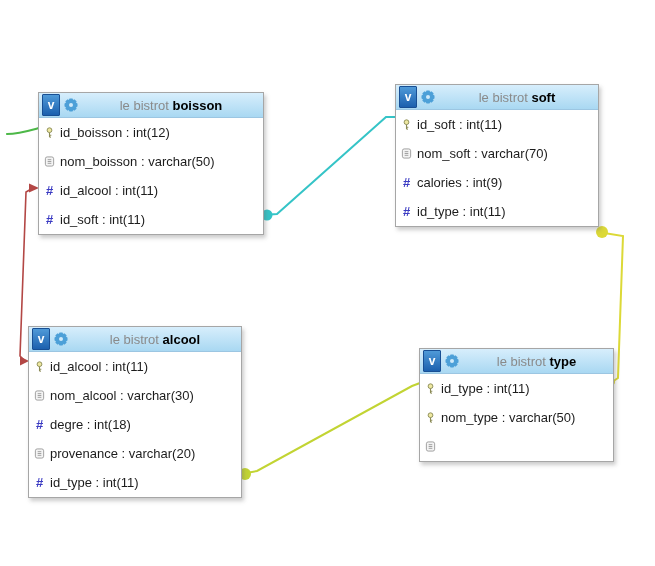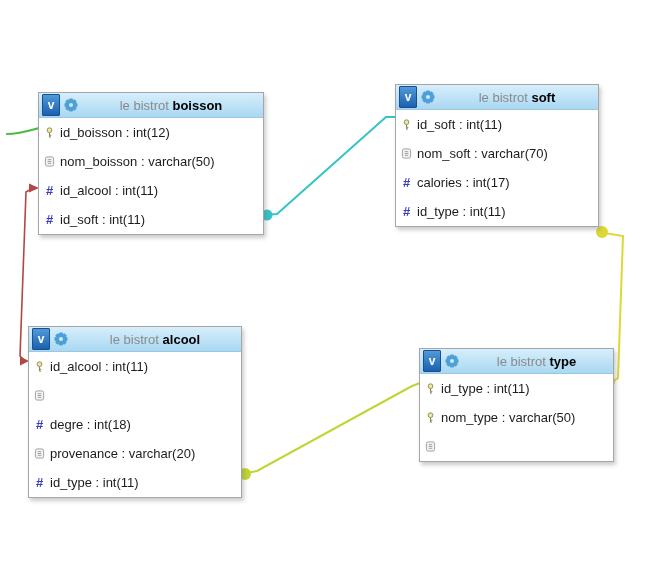--- a/index.html
+++ b/index.html
@@ -158,21 +158,21 @@
             <rect x="1.5" y="1" width="9" height="10" rx="2" fill="#f4f4f4" stroke="#9a9a9a"></rect>
             <path d="M4 4 h4 M4 6 h4 M4 8 h4" stroke="#9a9a9a"></path>
           </svg>
         </span>
       <span class="ftext">nom_soft : varchar(70)</span>
     </div>
     <div class="row">
       <span class="field-icon" data-icon="numeric">
           <span class="ic icon-hash">#</span>
         </span>
-      <span class="ftext">calories : int(17)</span>
+      <span class="ftext">calories : int(9)</span>
     </div>
     <div class="row">
       <span class="field-icon" data-icon="numeric">
           <span class="ic icon-hash">#</span>
         </span>
       <span class="ftext">id_type : int(11)</span>
     </div>
   </div>
 
   <div class="table t-alcool">
@@ -203,20 +203,21 @@
         </span>
       <span class="ftext">id_alcool : int(11)</span>
     </div>
     <div class="row">
       <span class="field-icon" data-icon="text">
           <svg class="ic icon-text" viewBox="0 0 12 12" width="11" height="11">
             <rect x="1.5" y="1" width="9" height="10" rx="2" fill="#f4f4f4" stroke="#9a9a9a"></rect>
             <path d="M4 4 h4 M4 6 h4 M4 8 h4" stroke="#9a9a9a"></path>
           </svg>
         </span>
+      <span class="ftext">nom_alcool : varchar(30)</span>
     </div>
     <div class="row">
       <span class="field-icon" data-icon="numeric">
           <span class="ic icon-hash">#</span>
         </span>
       <span class="ftext">degre : int(18)</span>
     </div>
     <div class="row">
       <span class="field-icon" data-icon="text">
           <svg class="ic icon-text" viewBox="0 0 12 12" width="11" height="11">

